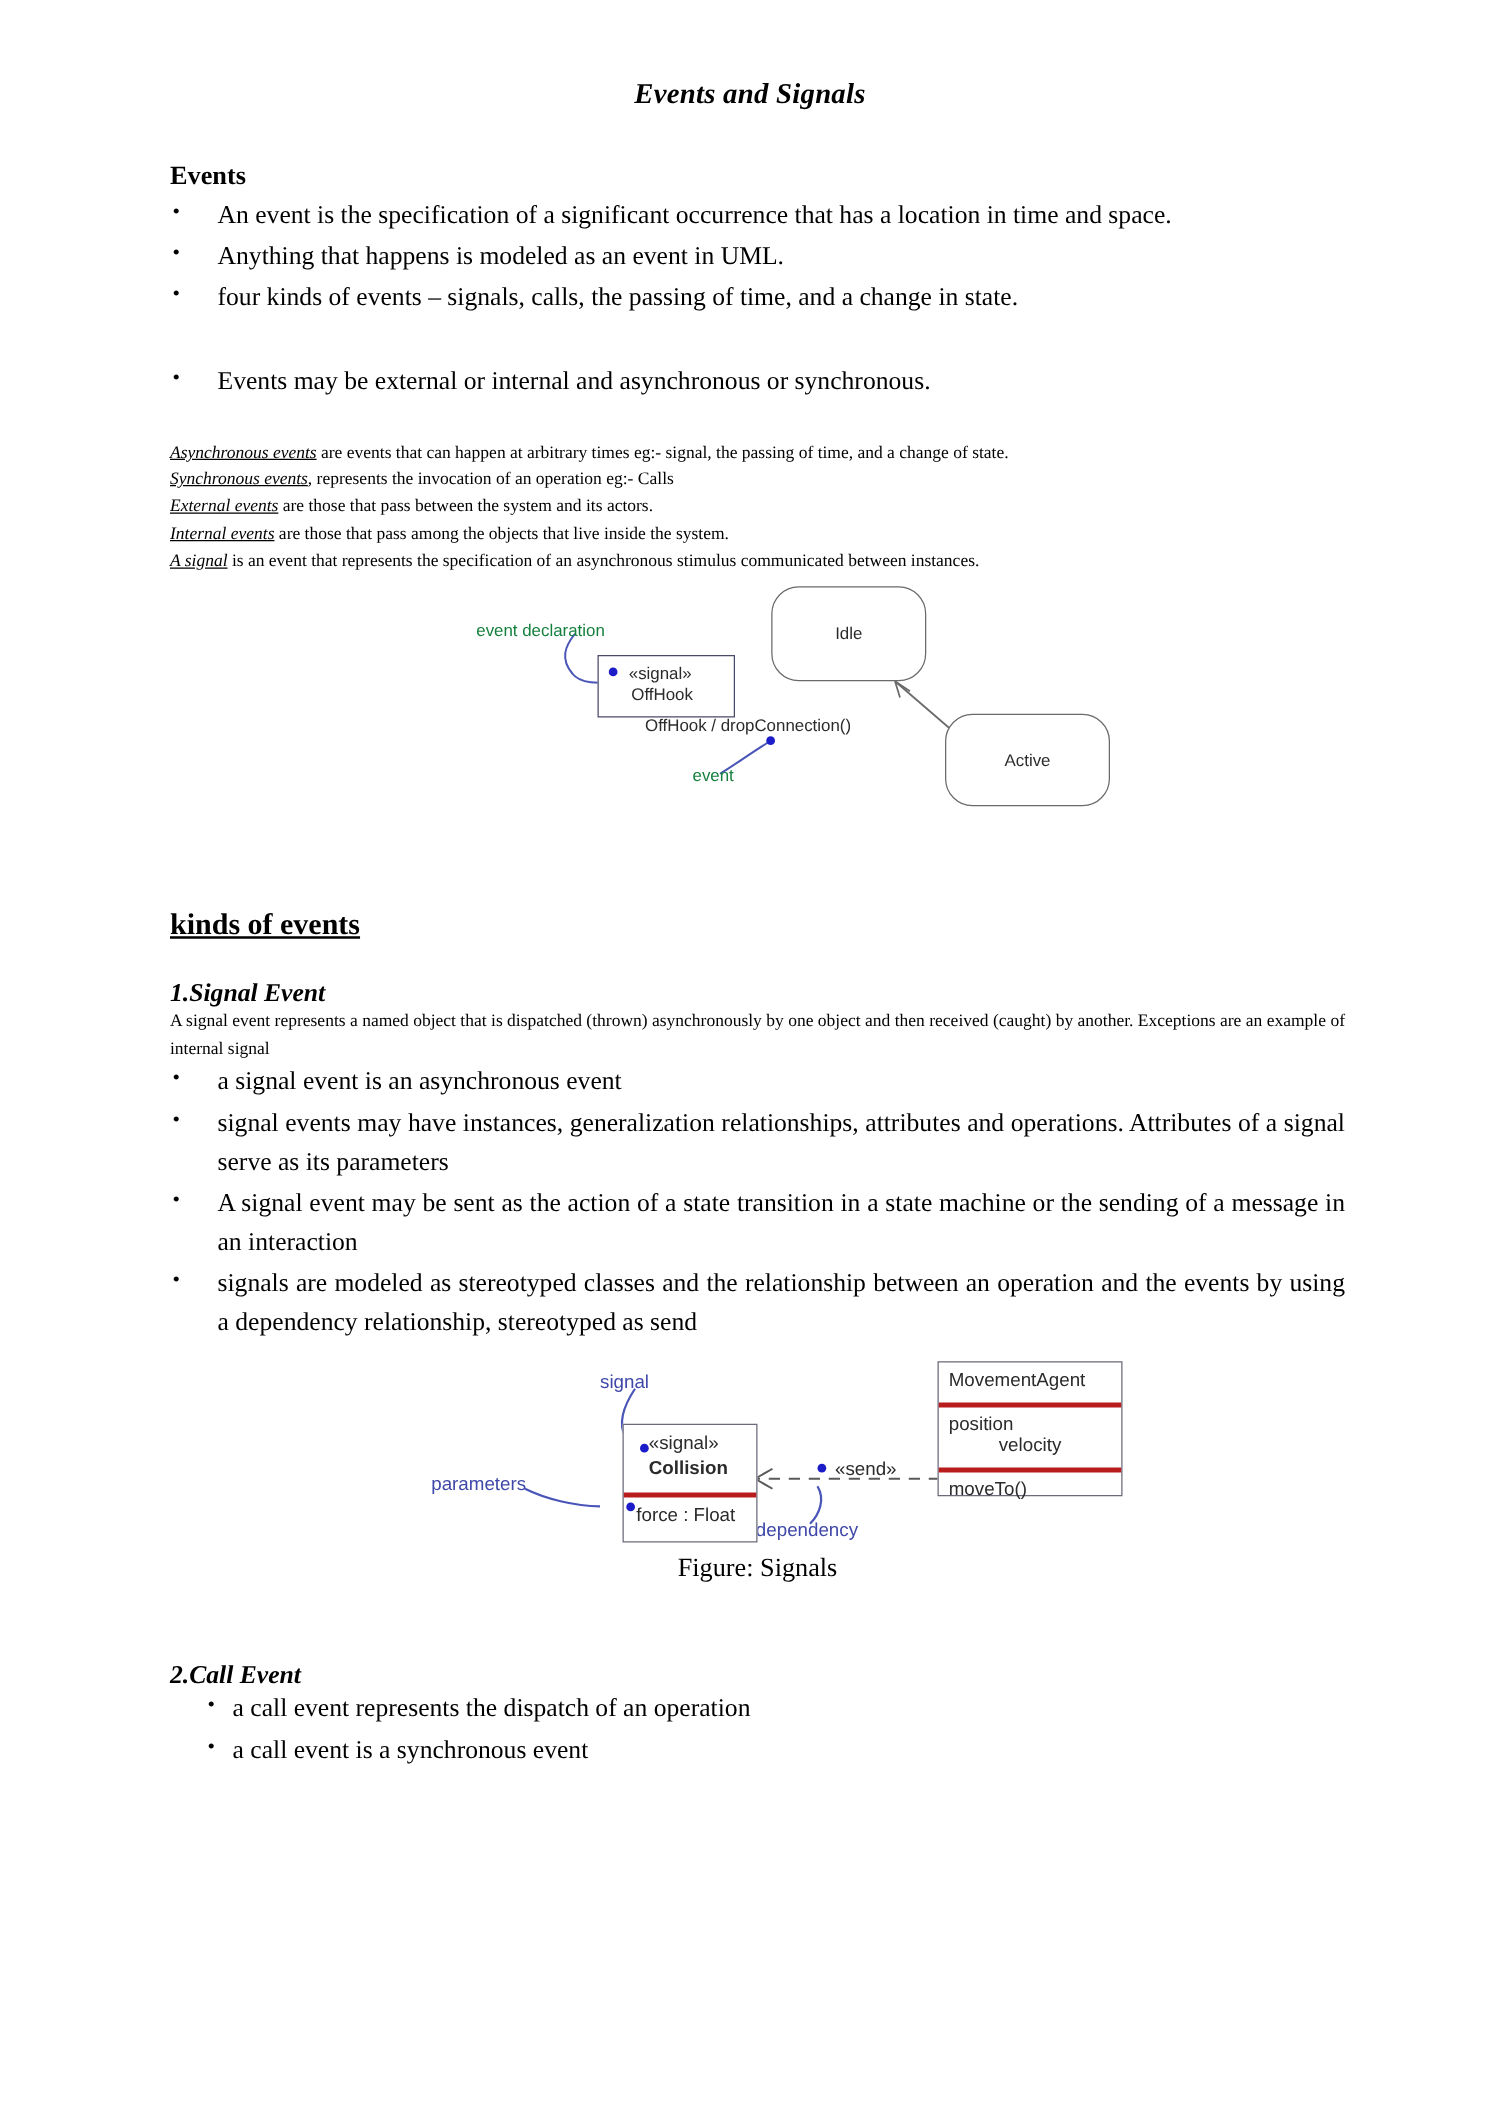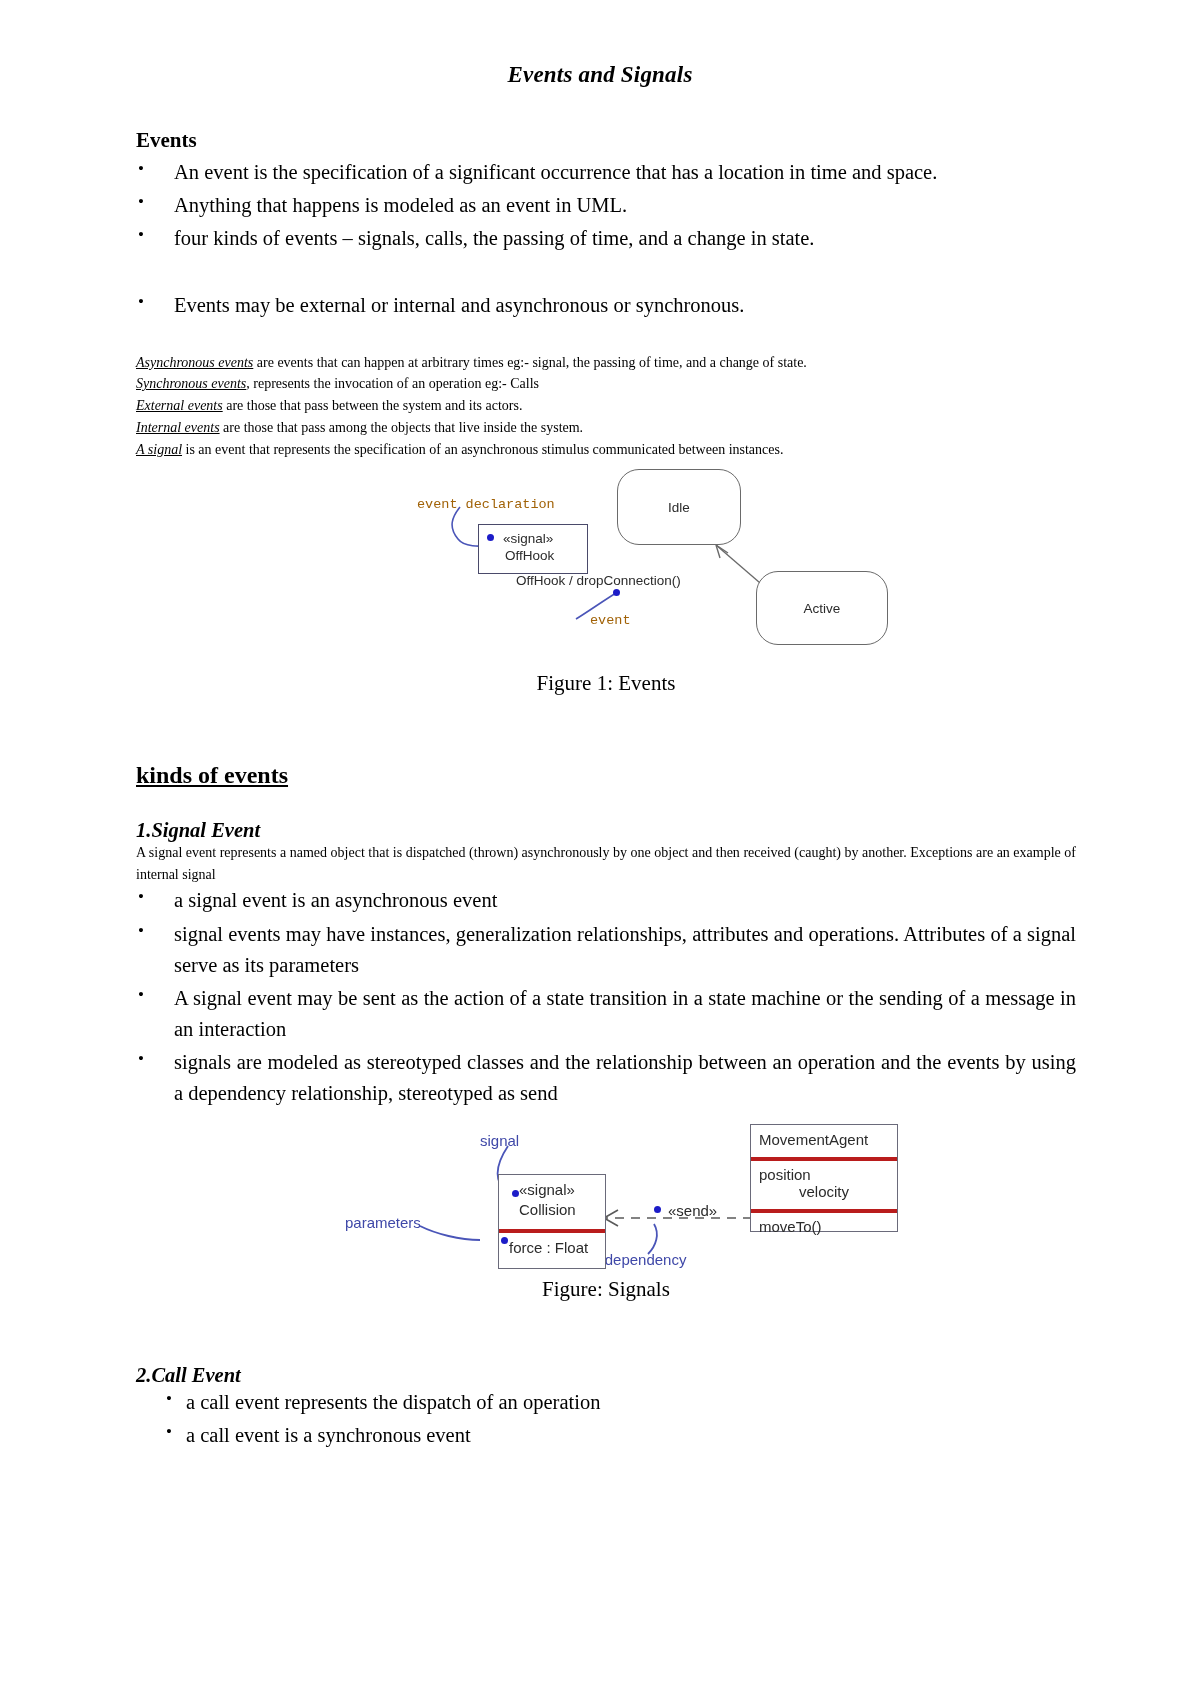--- a/index.html
+++ b/index.html
@@ -93,25 +93,24 @@
 
   
   .fig1 {
     position: relative;
     width: 1200px;
     height: 200px;
     margin-left: -68px;
   }
   .fig1 .lbl {
     position: absolute;
-    color: #a16207;
-    font-family: Liberation Mono, monospace;
+    color: #15803d;
+    font-family: Liberation Sans, sans-serif;
     font-size: 13.5px;
     white-space: nowrap;
-    margin-left: 36px;
   }
   .fig1 .blk-lbl {
     position: absolute;
     color: #2b2b2b;
     font-family: "Liberation Sans", sans-serif;
     font-size: 13.5px;
     white-space: nowrap;
   }
   .sig-box {
     position: absolute;
@@ -252,21 +251,20 @@
         <div class="state-box" style="left:688px; top:110px; width:132px; height:74px;">
           <div class="state-txt">Active</div>
         </div>
 
         <div class="blk-lbl" style="left:448px; top:112px;">OffHook / dropConnection()</div>
         <div class="dot" style="left:545px; top:128px;"></div>
 
         <div class="lbl" style="left:486px; top:152px;">event</div>
 
       </div>
-      <div class="fig-caption">Figure 1: Events</div>
     </div>
 
     <div class="spacer-44"></div>
 
     <div style="margin-top:22px;">
       <span class="heading-underline">kinds of events</span>
     </div>
 
     <div class="num-head">1.Signal Event</div>
 
@@ -298,21 +296,21 @@
 
         <div class="lbl" style="left:277px; top:100px;">parameters</div>
 
         <div class="lbl" style="left:500px; top:137px;">send dependency</div>
 
         <div class="lbl" style="left:600px; top:88px; color:#2b2b2b;">«send»</div>
         <div class="dot" style="left:586px; top:92px;"></div>
 
         <div class="cls-box" style="left:430px; top:60px; width:108px; height:95px;">
           <div class="cls-row" style="padding-top:6px; padding-left:20px;">«signal»</div>
-          <div class="cls-row" style="padding-top:0; padding-left:20px;">Collision</div>
+          <div class="cls-row" style="padding-top:0; padding-left:20px;font-weight:bold;">Collision</div>
           <div class="cls-row cls-div" style="margin-top:8px; padding-top:6px; padding-left:10px;">force : Float</div>
         </div>
         <div class="dot" style="left:444px; top:76px;"></div>
         <div class="dot" style="left:433px; top:123px;"></div>
 
         <div class="cls-box" style="left:682px; top:10px; width:148px; height:108px;">
           <div class="cls-row" style="padding-top:6px;">MovementAgent</div>
           <div class="cls-row cls-div" style="margin-top:6px; padding-top:5px; padding-bottom:0;">position</div>
           <div class="cls-row" style="padding-top:0;text-align:center;">velocity</div>
           <div class="cls-row cls-div" style="margin-top:6px; padding-top:5px;">moveTo()</div>

